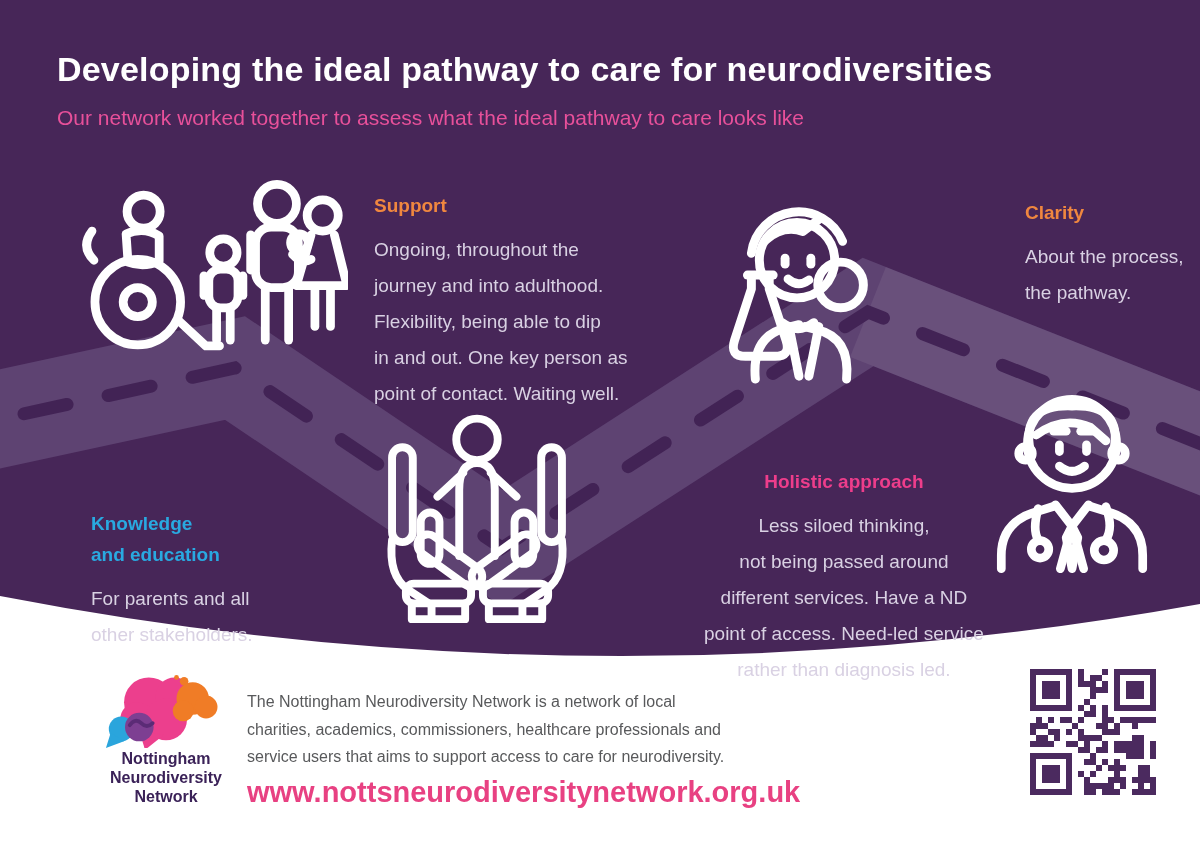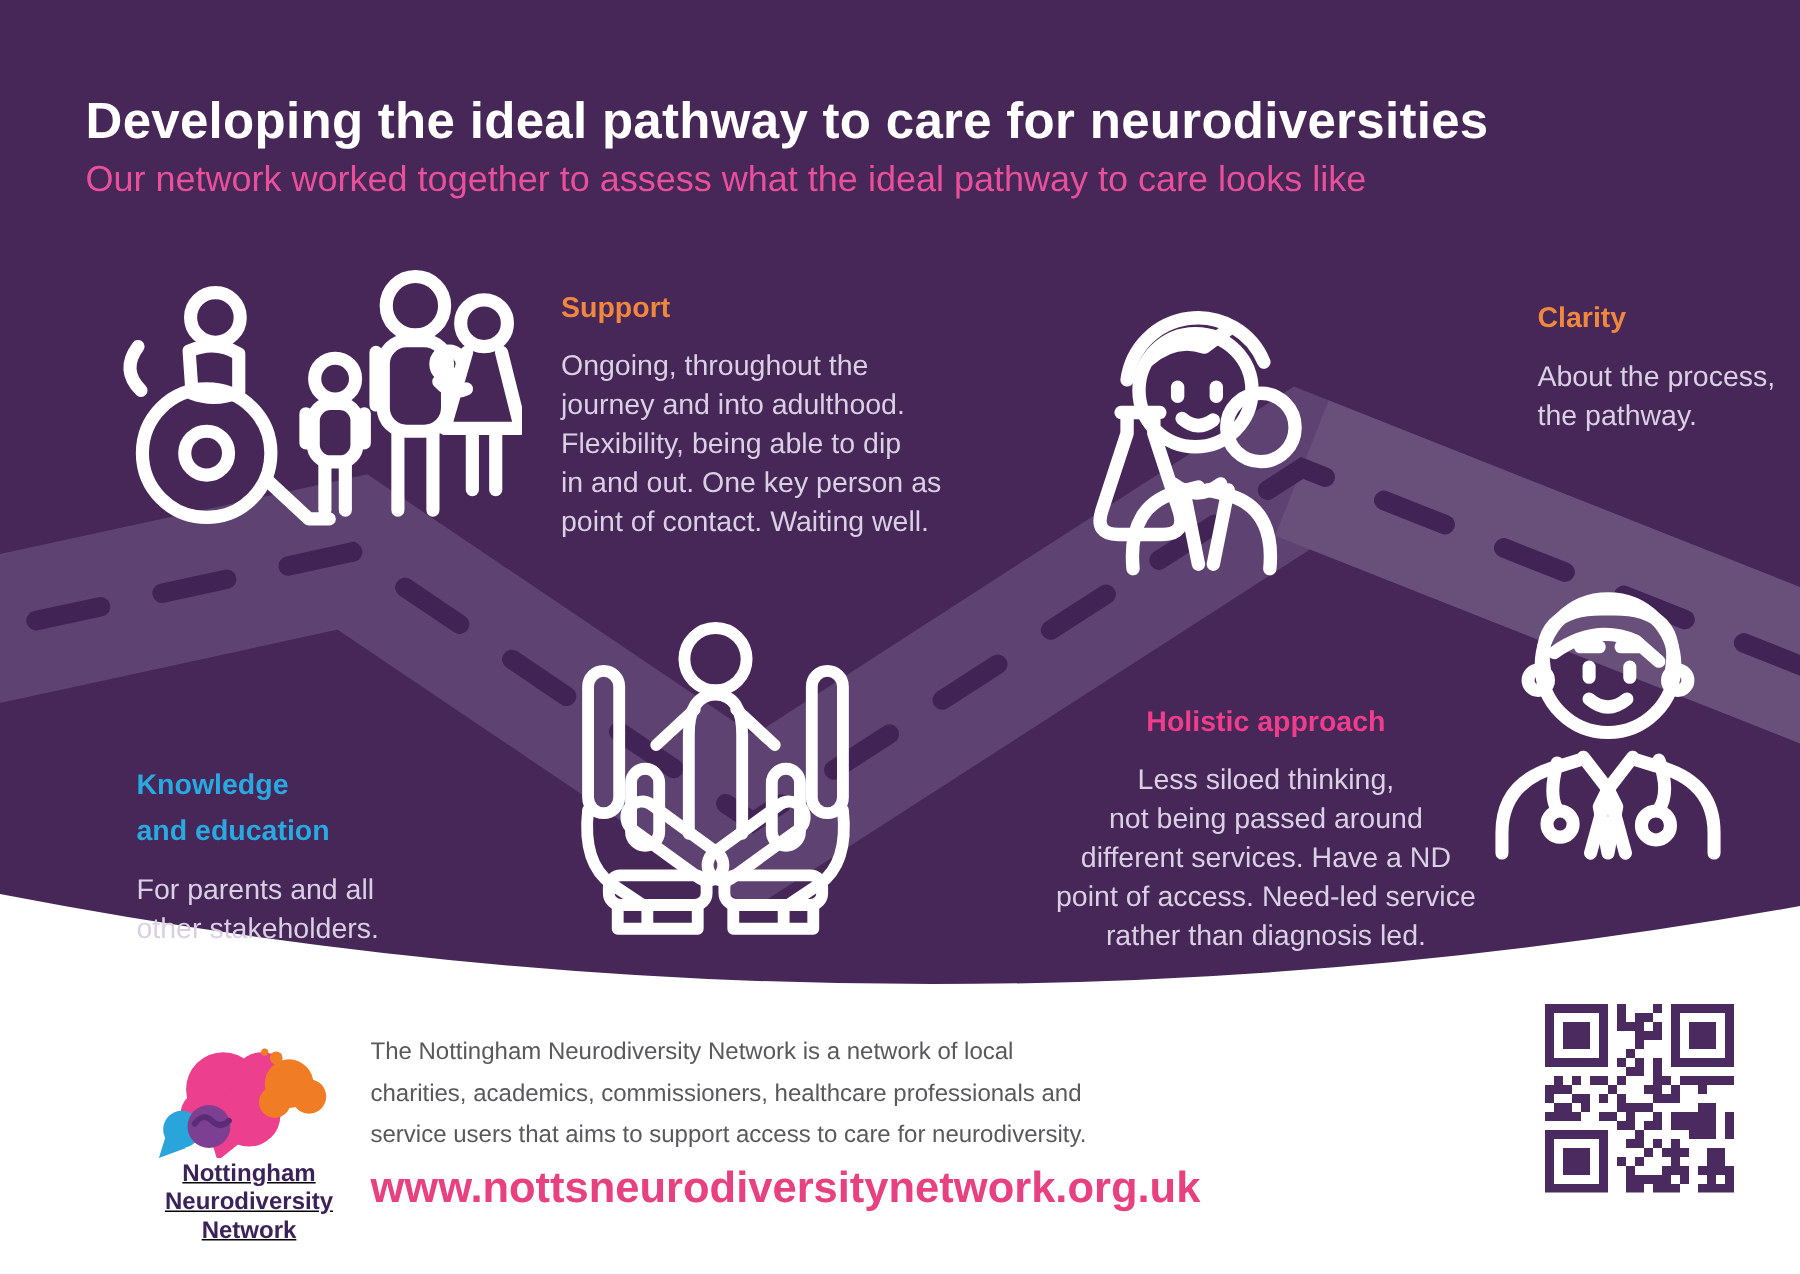--- a/index.html
+++ b/index.html
@@ -11,45 +11,45 @@
   }
   html,body{margin:0;padding:0;}
   body{
     width:1200px;height:849px;position:relative;overflow:hidden;
     background:#ffffff;font-family:"Liberation Sans",sans-serif;
   }
   .abs{position:absolute;}
   #bg-svg{left:0;top:0;}
   .page-title{
     left:57px;top:50px;font-size:34px;font-weight:800;color:var(--title);
-    letter-spacing:.2px;white-space:nowrap;margin-top:12px;
+    letter-spacing:.2px;white-space:nowrap;
   }
   .page-subtitle{
-    left:57px;top:106px;font-size:24px;color:var(--subtitle-pink);white-space:nowrap;
+    left:57px;top:106px;font-size:21px;color:var(--subtitle-pink);white-space:nowrap;
   }
   .section{position:absolute;}
   .sec-heading{font-size:19px;font-weight:800;line-height:31px;white-space:pre-line;}
   .sec-body{
-    font-size:19px;line-height:26px;color:var(--body-on-purple);
+    font-size:19px;line-height:36px;color:var(--body-on-purple);
     white-space:pre-line;margin-top:11px;
   }
   .orange{color:var(--orange);} .blue{color:var(--blue);margin-top:34px;} .pink{color:var(--pink);}
   #sec-support{left:374px;top:190px;}
   #sec-clarity{left:1025px;top:197px;}
   #sec-knowledge{left:91px;top:474px;}
   #sec-holistic{left:704px;top:466px;text-align:center;}
   #footer-desc{
     left:247px;top:688px;font-size:16px;line-height:27.5px;
     color:var(--footer-text);white-space:pre-line;
   }
   #footer-url{
     left:247px;top:776px;font-size:29px;font-weight:700;color:var(--url-pink);
     text-decoration:none;white-space:nowrap;cursor:pointer;
   }
-  #logo{left:80px;top:690px;width:172px;text-align:center;text-decoration:underline;}
+  #logo{left:80px;top:666px;width:172px;text-align:center;}
   #logo-text{
     font-size:16px;line-height:19px;font-weight:700;color:var(--logo-text);
     white-space:pre-line;margin-top:1px;
   }
   #qr-box{left:1030px;top:669px;width:126px;height:126px;}
   svg{display:block;}
   .lineart{stroke:#ffffff;stroke-width:9;fill:none;stroke-linecap:round;stroke-linejoin:round;}
   .lineart8{stroke:#ffffff;stroke-width:8;fill:none;stroke-linecap:round;stroke-linejoin:round;}
 </style>
 </head>

